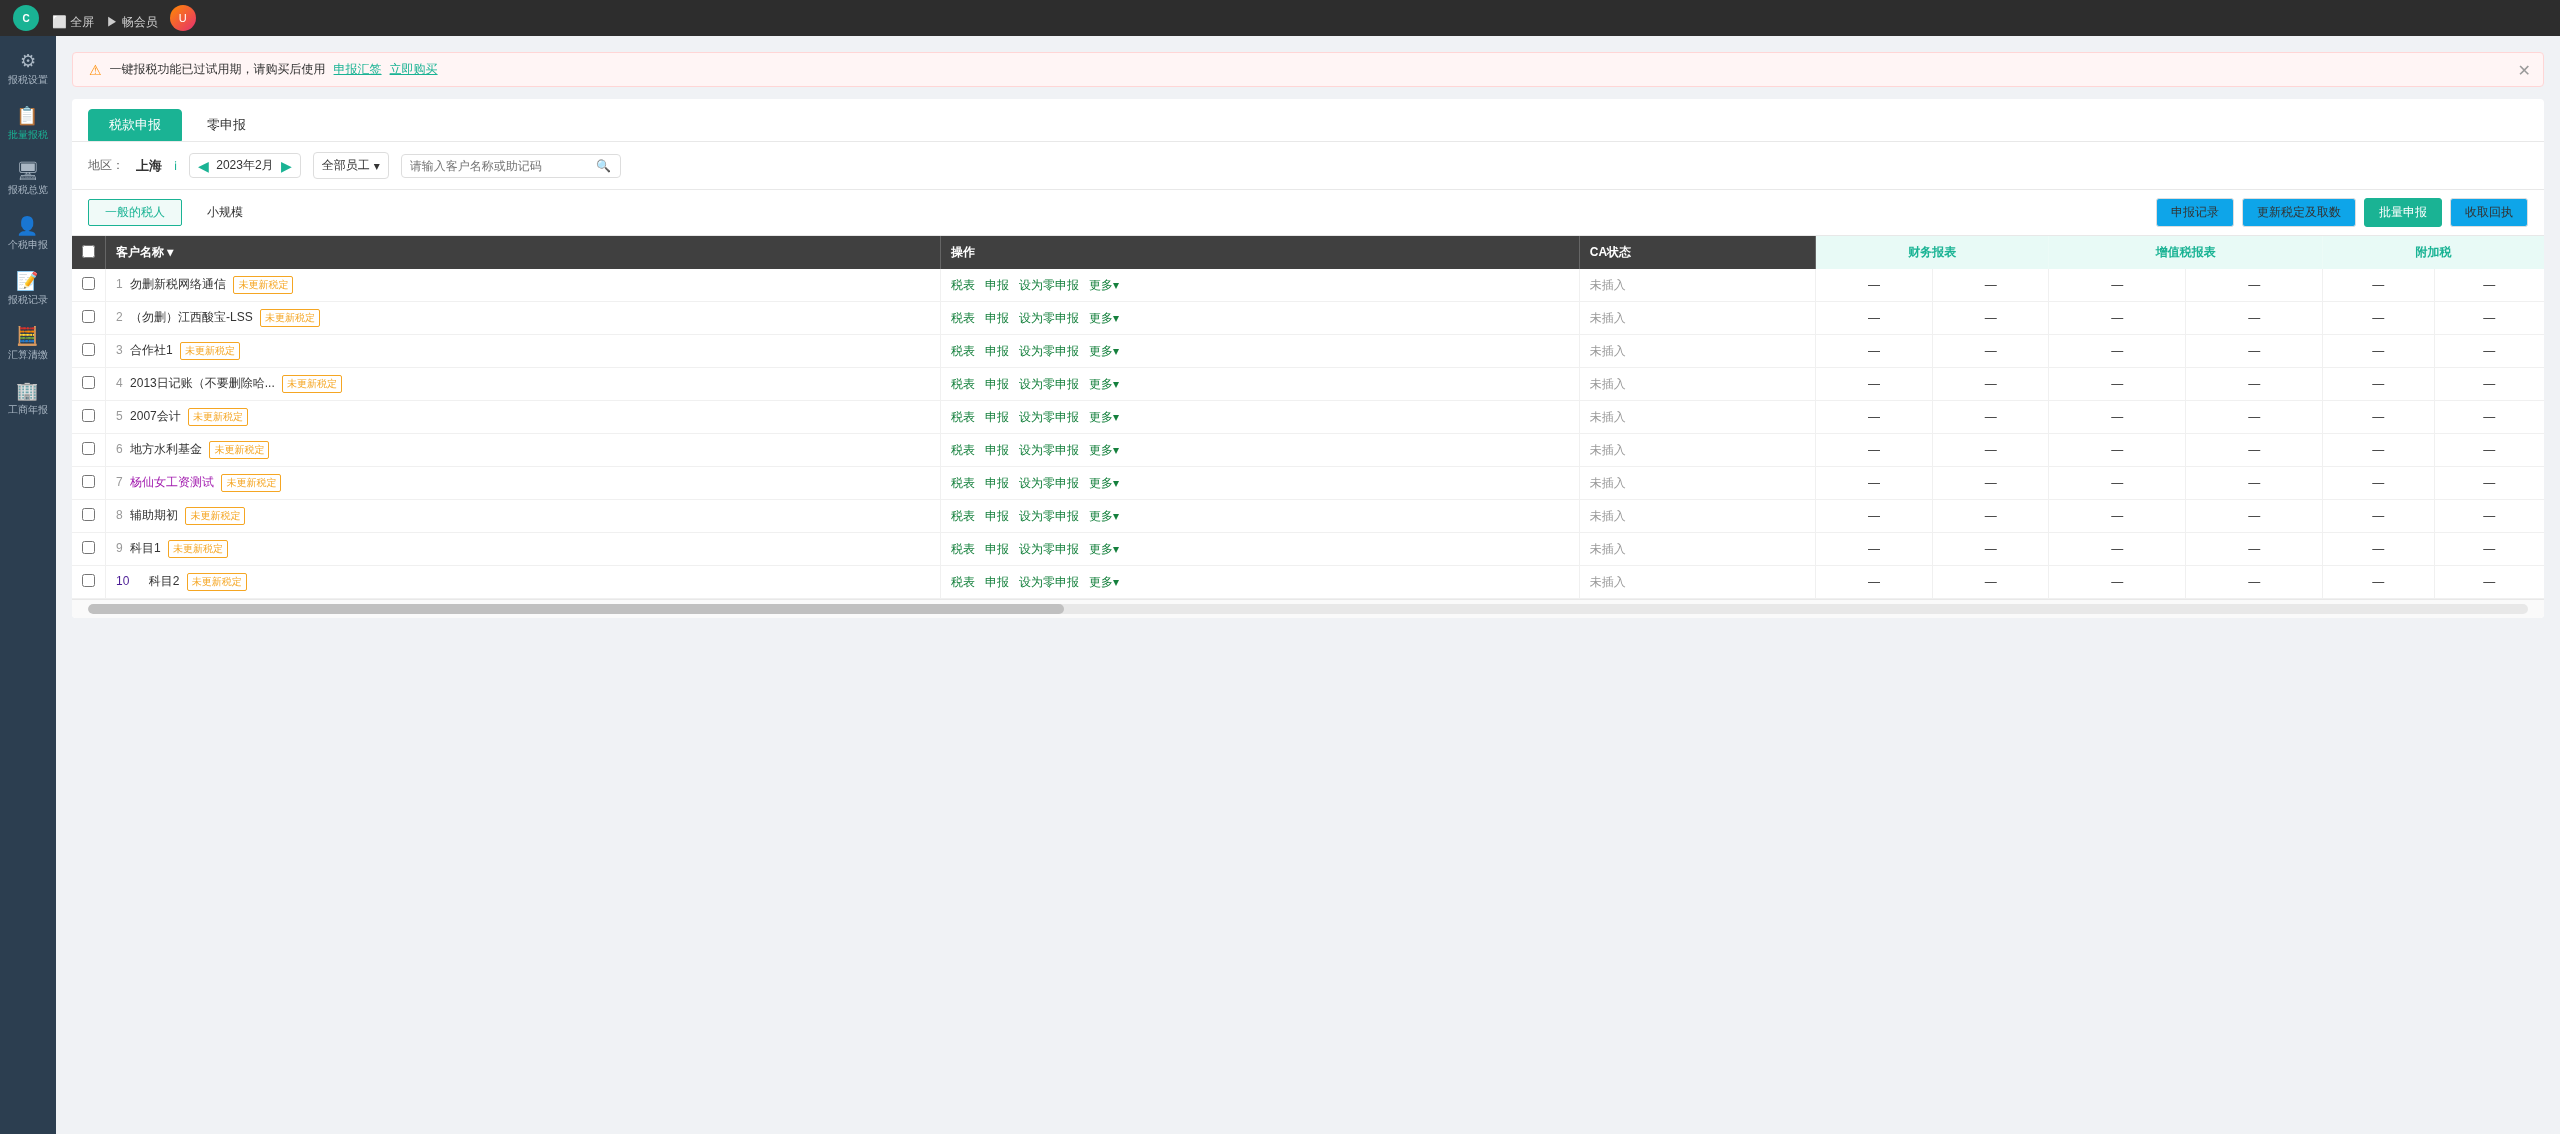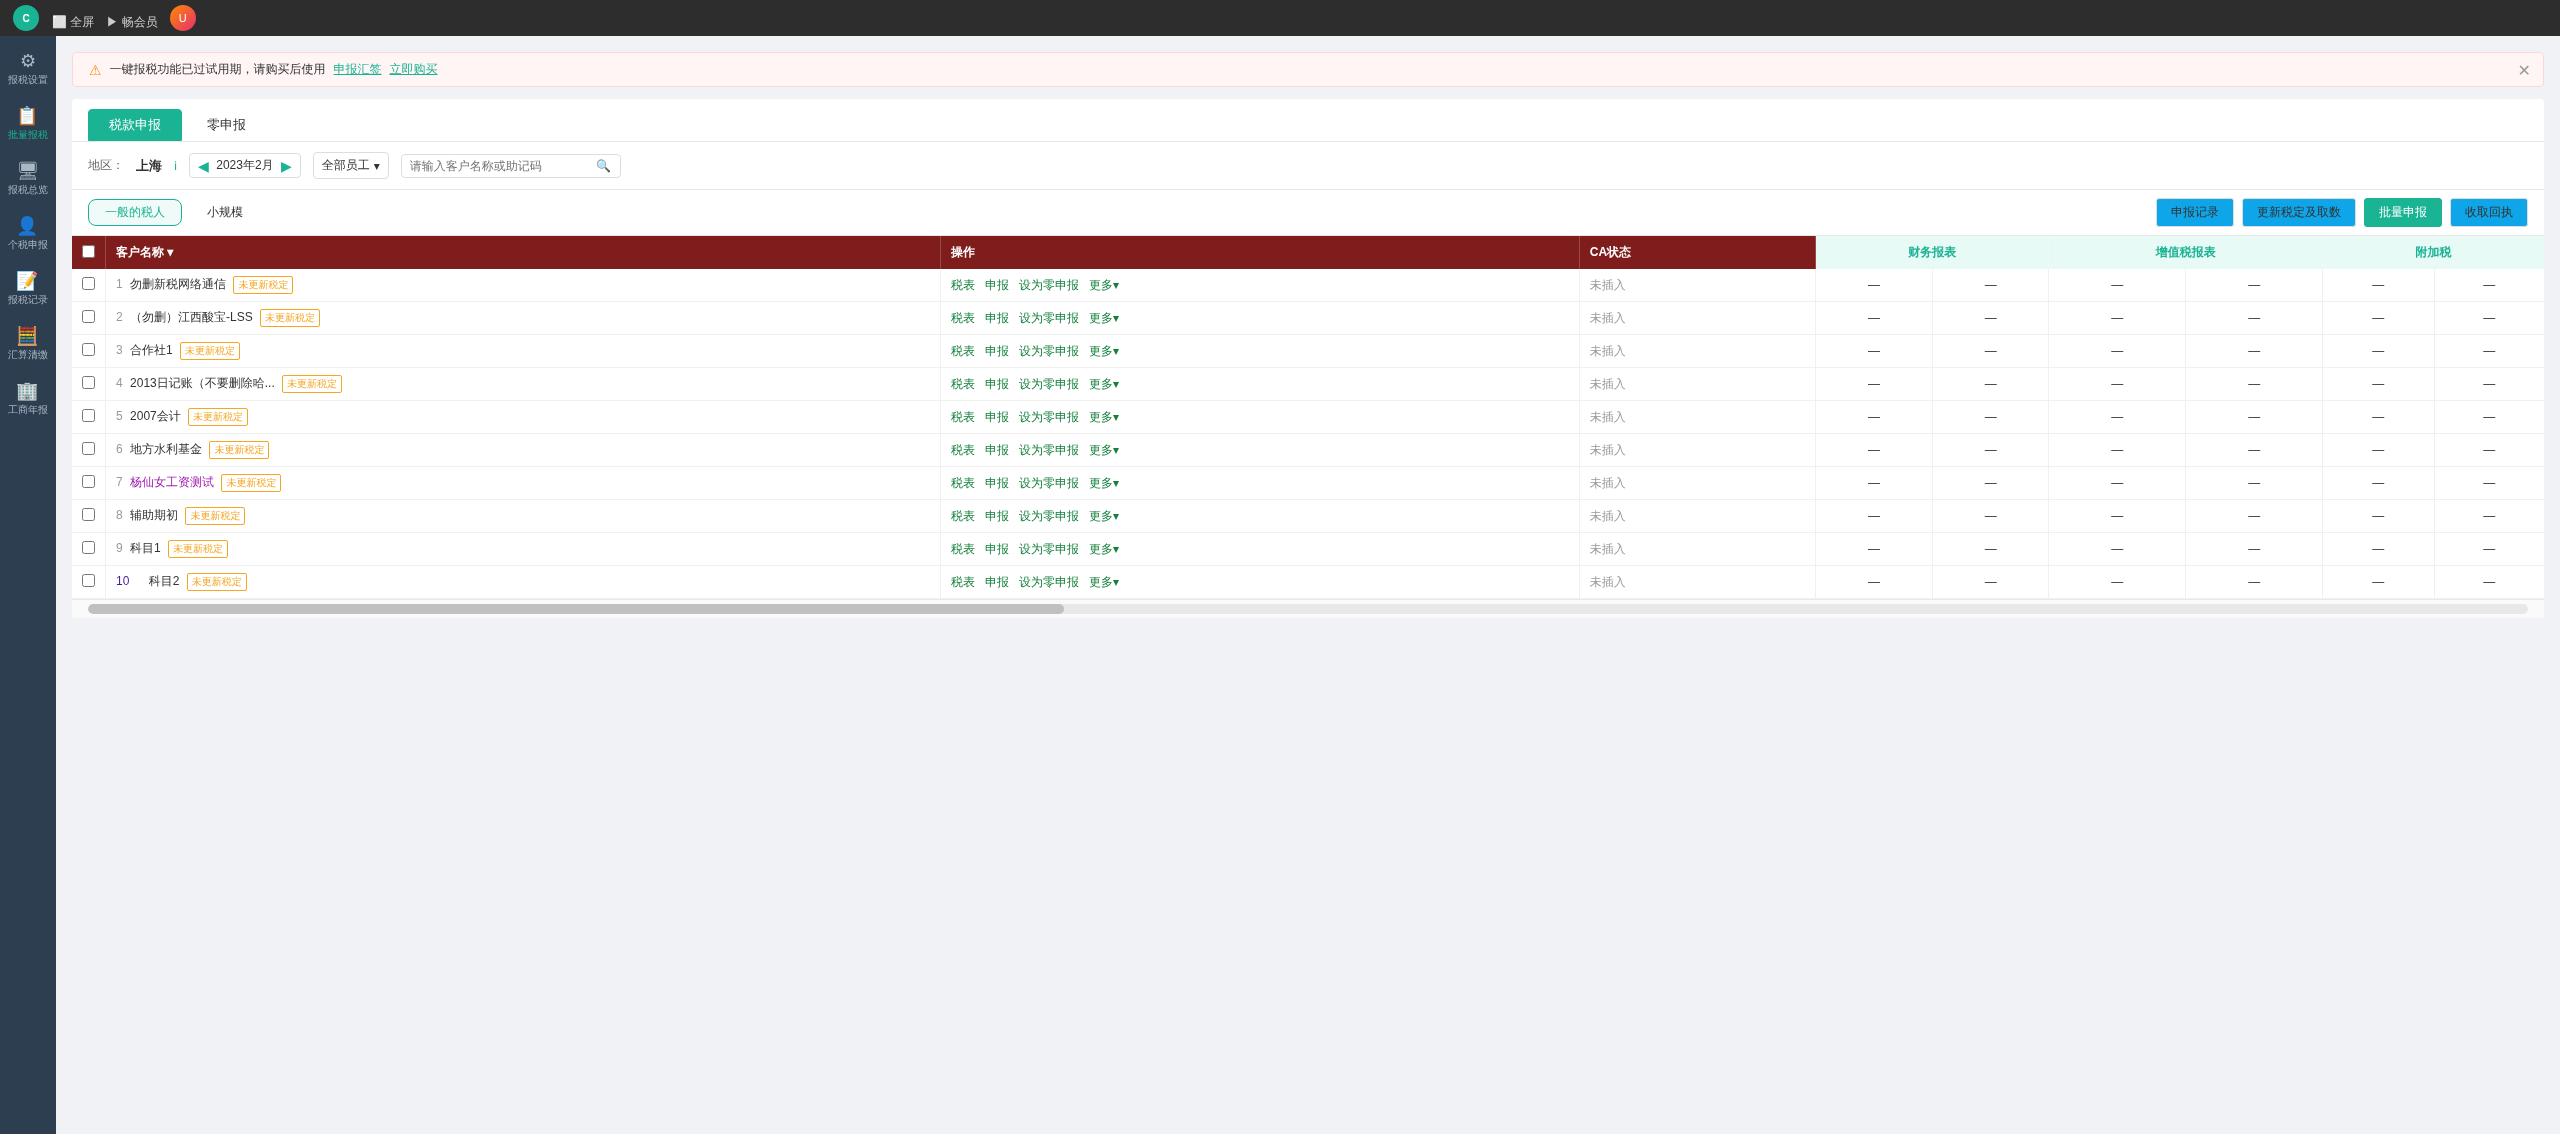--- a/index.html
+++ b/index.html
@@ -207,21 +207,21 @@
       justify-content: space-between;
       padding: 8px 16px;
       border-bottom: 1px solid #e8e8e8;
     }
     .sub-tabs {
       display: flex;
       gap: 8px;
     }
     .sub-tab {
       padding: 4px 16px;
-      border-radius: 8px;
+      border-radius: 2px;
       cursor: pointer;
       font-size: 12px;
       color: #333;
       border: 1px solid transparent;
     }
     .sub-tab.active { border-color: #1ab394; color: #1ab394; background: #f0faf8; }
     .action-btns {
       display: flex;
       gap: 8px;
     }
@@ -240,21 +240,21 @@
       border-color: #1ab394;
     }
 
     
     .data-table {
       width: 100%;
       border-collapse: collapse;
       font-size: 12px;
     }
     .data-table thead tr {
-      background: #7f1d1d;
+      background: #404040;
       color: #fff;
     }
     .data-table thead th {
       padding: 8px 10px;
       text-align: left;
       border-right: 1px solid rgba(255,255,255,0.2);
       white-space: nowrap;
     }
     .data-table thead th:last-child { border-right: none; }
     .data-table .sub-header {

